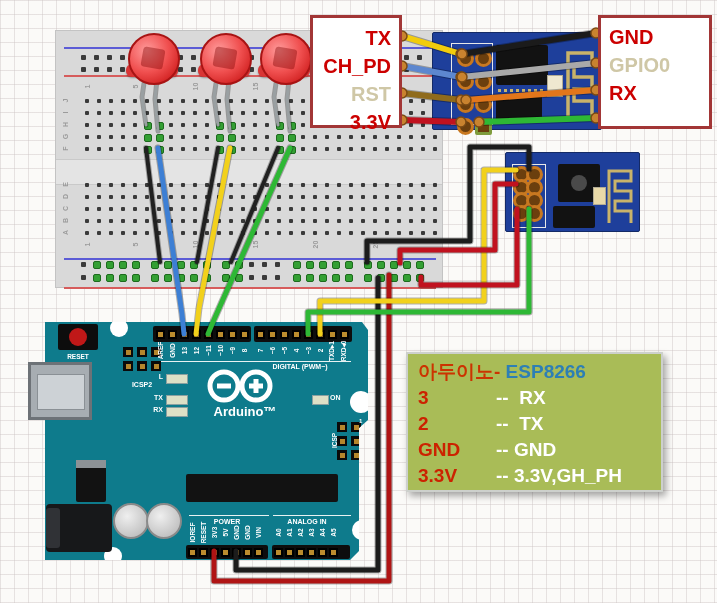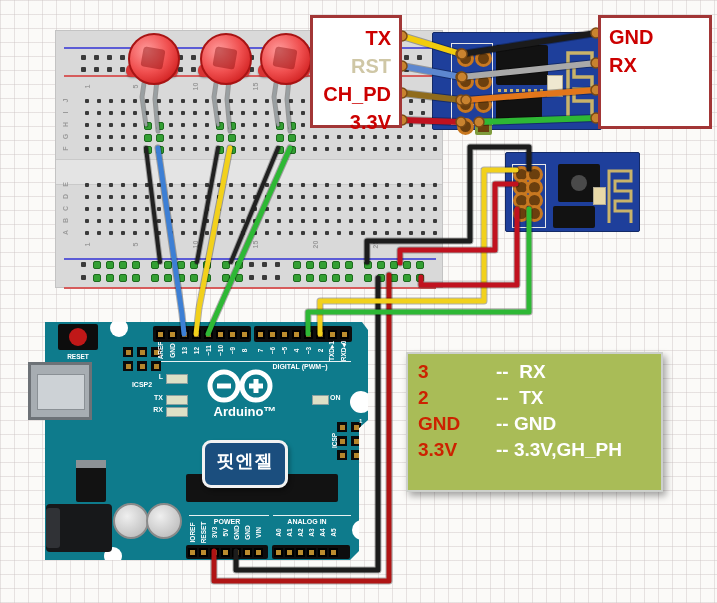--- a/index.html
+++ b/index.html
@@ -567,21 +567,20 @@
     <div class="capc" style="left:68px;top:181px"></div>
     <div class="capc" style="left:101px;top:181px"></div>
     <div class="wline" style="left:144px;top:193px;width:80px"></div>
     <div class="wline" style="left:228px;top:193px;width:78px"></div>
     <div class="wtext" style="left:157px;top:196px;width:50px;font-size:7px;text-align:center">POWER</div>
     <div class="wtext" style="left:227px;top:196px;width:70px;font-size:7px;text-align:center">ANALOG IN</div>
     <div class="pinstrip" style="left:141px;top:223px;width:82px;height:14px"></div>
     <div class="pinstrip" style="left:227px;top:223px;width:78px;height:14px"></div>
     <div class="mhole" style="left:307px;top:198px;width:20px;height:20px"></div>
     <div class="mhole" style="left:59px;top:225px;width:18px;height:18px"></div>
-    <div id="banner">핏엔젤</div>
     <div id="ardgen">
         <div class="pinsq" style="position: absolute; left: 110.5px; top: 7.5px;"></div>
         <div class="pinin" style="position: absolute; left: 112.5px; top: 9.5px;"></div>
         <div class="vlab" style="position: absolute; left: 100px; top: 25px;">AREF</div>
         <div class="pinsq" style="position: absolute; left: 122.5px; top: 7.5px;"></div>
         <div class="pinin" style="position: absolute; left: 124.5px; top: 9.5px;"></div>
         <div class="vlab" style="position: absolute; left: 112px; top: 25px;">GND</div>
         <div class="pinsq" style="position: absolute; left: 134.5px; top: 7.5px;"></div>
         <div class="pinin" style="position: absolute; left: 136.5px; top: 9.5px;"></div>
         <div class="vlab" style="position: absolute; left: 124px; top: 25px;">13</div>
@@ -794,30 +793,32 @@
         <div class="ledcore" style="position: absolute; left: 12px; top: 13px; width: 22px; height: 20px;"></div>
       </div>
       <div class="ledf" style="position: absolute; left: 258px; top: 64px; width: 52px; height: 13px;"></div>
       <div class="ledb" style="position: absolute; left: 260px; top: 33px; width: 48px; height: 48px;">
         <div class="ledcore" style="position: absolute; left: 12px; top: 13px; width: 22px; height: 20px;"></div>
       </div>
     </div>
 
   <div id="box1" class="lblbox abs" style="left:310px;top:15px;width:92px;height:113px;padding-top:6px;text-align:right">
       <div class="lrow" style="position: static; left: 0px; top: 0px; color: rgb(204, 0, 0);">TX</div>
+      <div class="lrow" style="position: static; left: 0px; top: 0px; color: rgb(204, 0, 0);">CH_PD</div>
       <div class="lrow" style="position: static; left: 0px; top: 0px; color: rgb(207, 199, 166);">RST</div>
-      <div class="lrow" style="position: static; left: 0px; top: 0px; color: rgb(204, 0, 0);">CH_PD</div>
       <div class="lrow" style="position: static; left: 0px; top: 0px; color: rgb(204, 0, 0);">3.3V</div>
     </div>
   <div id="box2" class="lblbox abs" style="left:598px;top:15px;width:114px;height:114px;padding-top:5px;text-align:left">
       <div class="lrow" style="position: static; left: 0px; top: 0px; color: rgb(204, 0, 0);">GND</div>
+      <div class="lrow" style="position: static; left: 0px; top: 0px; color: rgb(207, 199, 166);">GPIO0</div>
       <div class="lrow" style="position: static; left: 0px; top: 0px; color: rgb(204, 0, 0);">RX</div>
     </div>
 
   <div id="gtable" class="abs">
+    <div class="grow"><span id="tt-a" style="color: rgb(204, 51, 0);">아두이노-</span><span id="tt-e" style="color: rgb(45, 127, 181);"> ESP8266</span></div>
     <div id="maprows">
         <div class="grow" style="position: static; left: 0px; top: 0px;"><span class="gl" style="color: rgb(204, 34, 0);">3</span><span style="color: rgb(255, 255, 255); white-space: pre;">--  RX</span></div>
         <div class="grow" style="position: static; left: 0px; top: 0px;"><span class="gl" style="color: rgb(204, 34, 0);">2</span><span style="color: rgb(255, 255, 255); white-space: pre;">--  TX</span></div>
         <div class="grow" style="position: static; left: 0px; top: 0px;"><span class="gl" style="color: rgb(204, 34, 0);">GND</span><span style="color: rgb(255, 255, 255); white-space: pre;">-- GND</span></div>
         <div class="grow" style="position: static; left: 0px; top: 0px;"><span class="gl" style="color: rgb(204, 34, 0);">3.3V</span><span style="color: rgb(255, 255, 255); white-space: pre;">-- 3.3V,GH_PH</span></div>
       </div>
   </div>
 
 </div>
 

